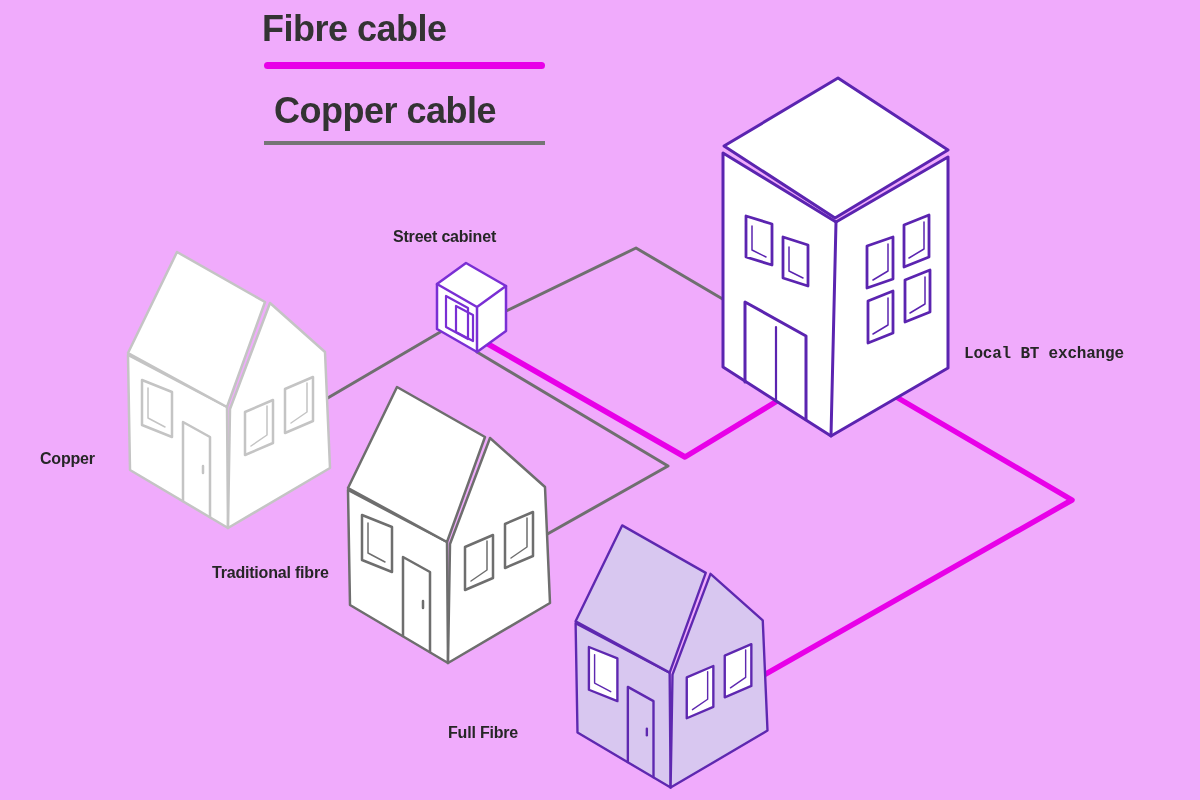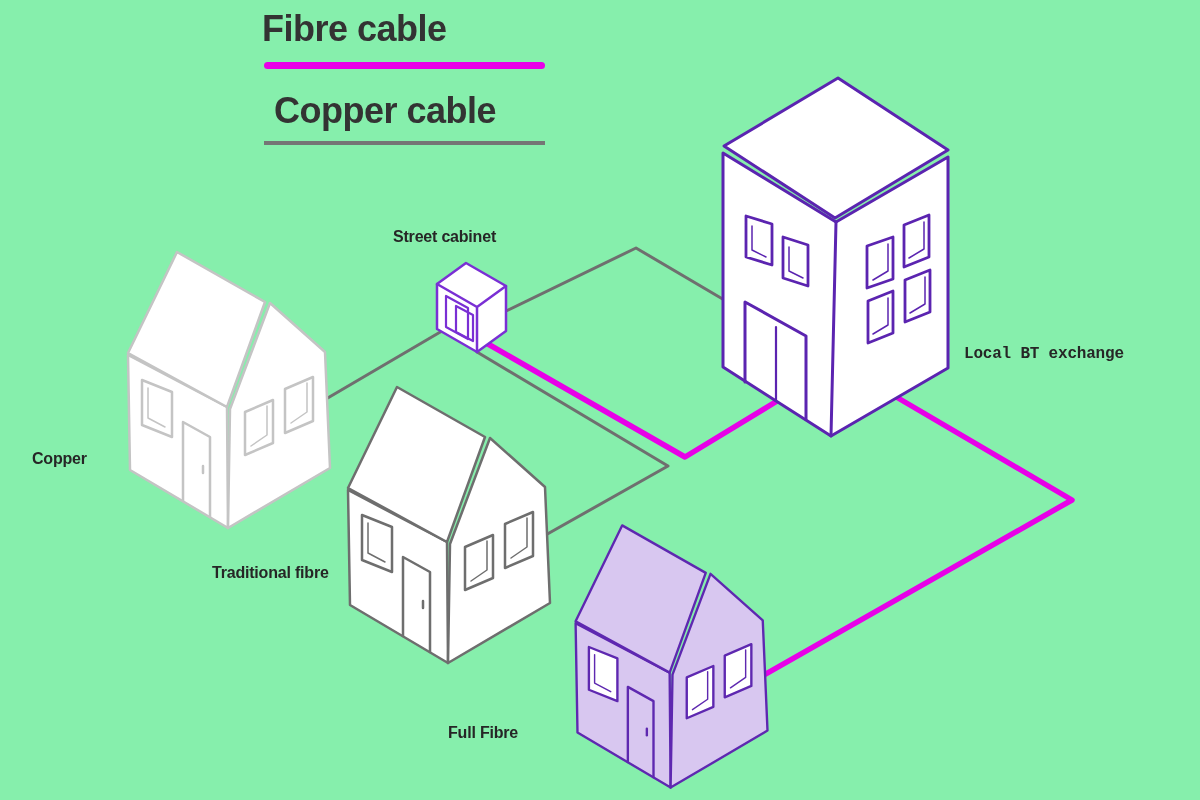--- a/index.html
+++ b/index.html
@@ -8,21 +8,21 @@
     width: 1200px;
     height: 800px;
     background: #ffffff;
     overflow: hidden;
     font-family: "Liberation Sans", sans-serif;
   }
   .stage {
     position: relative;
     width: 1200px;
     height: 800px;
-    background: #86efac;
+    background: #f0abfc;
   }
   svg.artwork {
     position: absolute;
     left: 0;
     top: 0;
   }
   
   .cable {
     fill: none;
     stroke-linecap: round;
@@ -138,17 +138,17 @@
   </svg>
 
   <div>
     <div class="legend-label" style="left:262px; top:8px;">Fibre cable</div>
     <div class="legend-line fibre-line" style="left:264px; top:62px;"></div>
     <div class="legend-label" style="left:274px; top:90px;">Copper cable</div>
     <div class="legend-line copper-line" style="left:264px; top:141px;"></div>
   </div>
 
   <div class="lbl" style="left:393px; top:228px;">Street cabinet</div>
-  <div class="lbl" style="left:32px; top:450px;text-align:right;">Copper</div>
+  <div class="lbl" style="left:40px; top:450px;text-align:right;">Copper</div>
   <div class="lbl" style="left:168px; top:564px;margin-left:44px;">Traditional fibre</div>
   <div class="lbl" style="left:448px; top:724px;">Full Fibre</div>
   <div class="lbl" style="left:964px; top:345px;font-family:Liberation Mono, monospace;">Local BT exchange</div>
 </div>
 
 </body></html>

